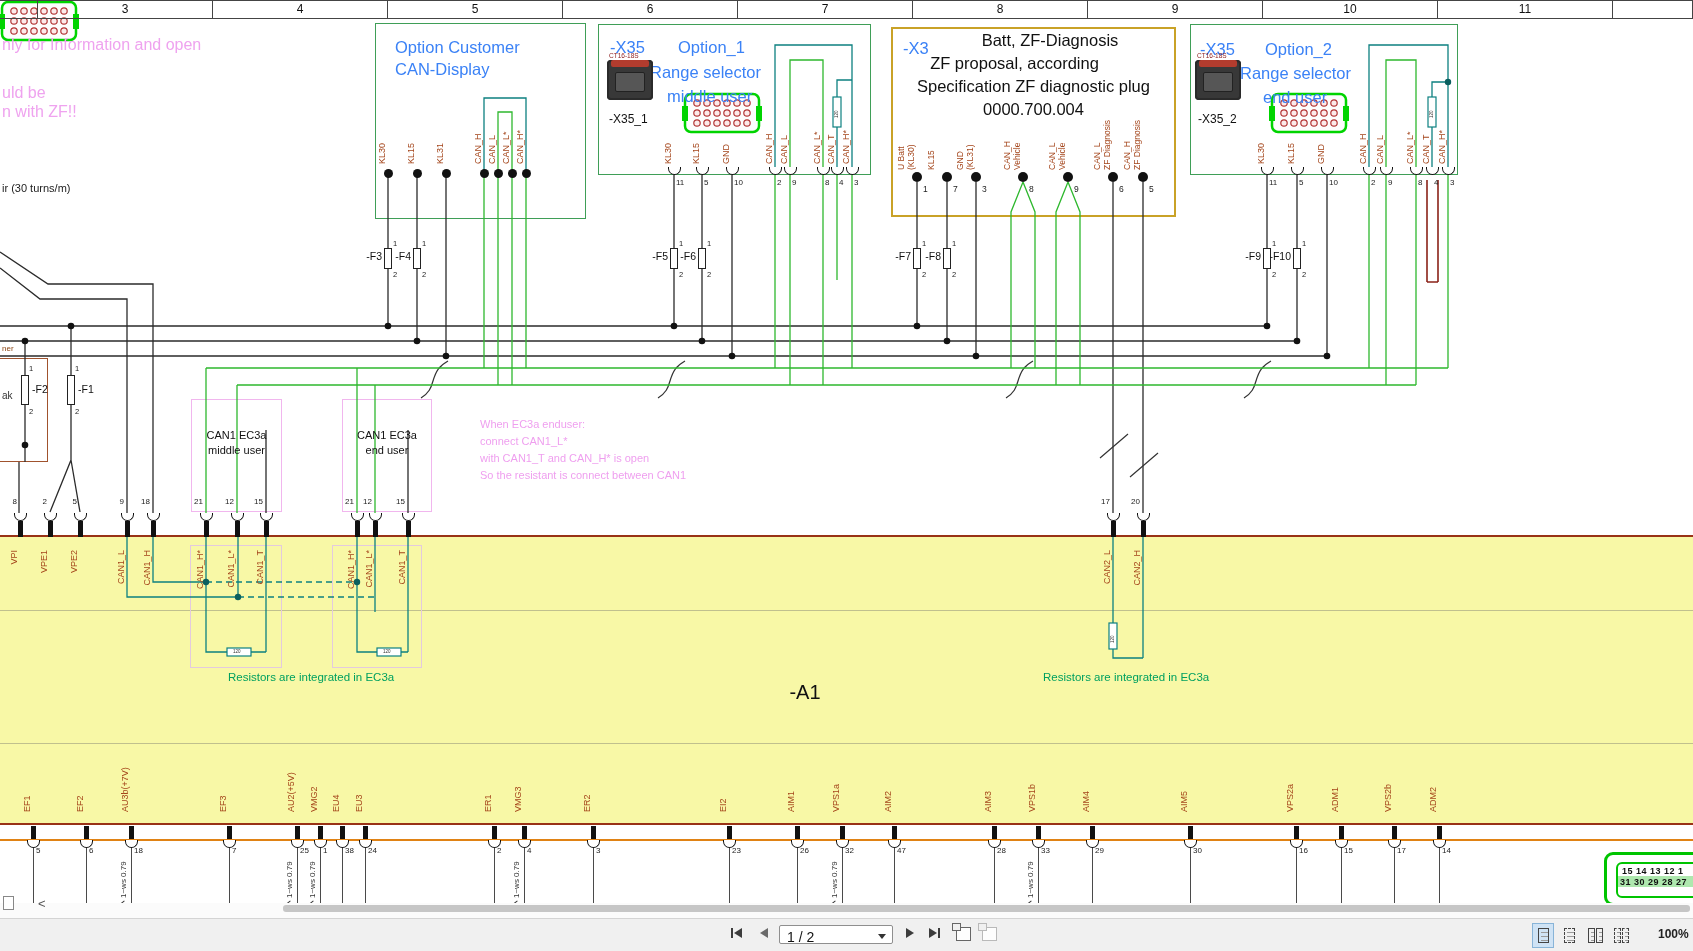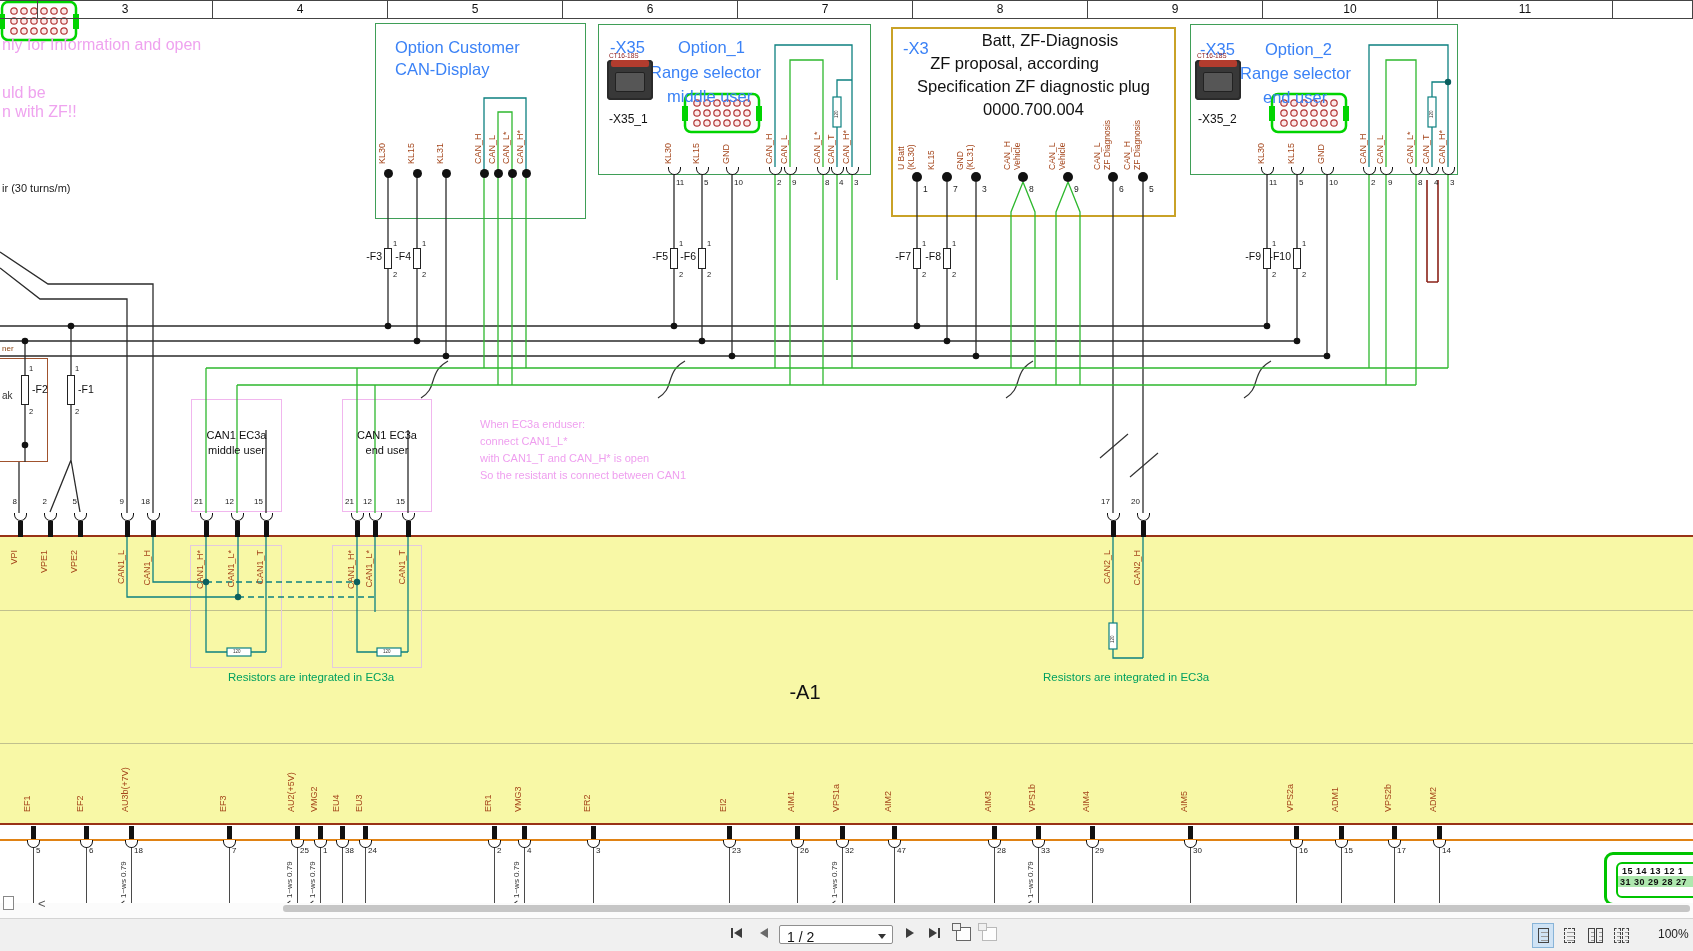--- a/index.html
+++ b/index.html
@@ -115,21 +115,21 @@
   .combo .caret{position:absolute;right:6px;top:8px;width:0;height:0;border-left:4px solid transparent;border-right:4px solid transparent;border-top:5px solid #333;}
   .winicon{position:absolute;top:8px;width:15px;height:14px;border:1.5px solid #666;background:#fdfdfd;}
   .winicon::after{content:"";position:absolute;left:-5px;top:-5px;width:7px;height:6px;border:1.5px solid #666;background:#f0f0f0;}
   .winicon.dim{border-color:#b9b9b9;}
   .winicon.dim::after{border-color:#b9b9b9;}
   .layicon{position:absolute;top:4px;width:22px;height:25px;border:1px solid transparent;display:flex;align-items:center;justify-content:center;gap:1px;}
   .layicon.active{background:#cfe3f5;border-color:#88b4d8;}
   .docg{width:11px;height:15px;border:1.1px solid #444;background-image:repeating-linear-gradient(#9a9a9a 0 1px,transparent 1px 4px);background-size:7px 9px;background-position:2px 3px;background-repeat:no-repeat;}
   .docg.half{width:7px;}
   .docg.cont{border-style:dashed;border-width:1px;}
-  .zoomtxt{position:absolute;left:1658px;top:8px;font-size:12px;color:#222;}
+  .zoomtxt{position:absolute;left:1658px;top:8px;font-size:12px;color:#222;font-weight:bold;}
 </style>
 </head>
 <body>
 
 <div class="stage">
 
   <div class="ruler">
     <div class="rc" style="left: 0px; width: 38px;"></div>
       <div class="rc" style="left: 38px; width: 175px;"><span>3</span></div>
       <div class="rc" style="left: 213px; width: 175px;"><span>4</span></div>

